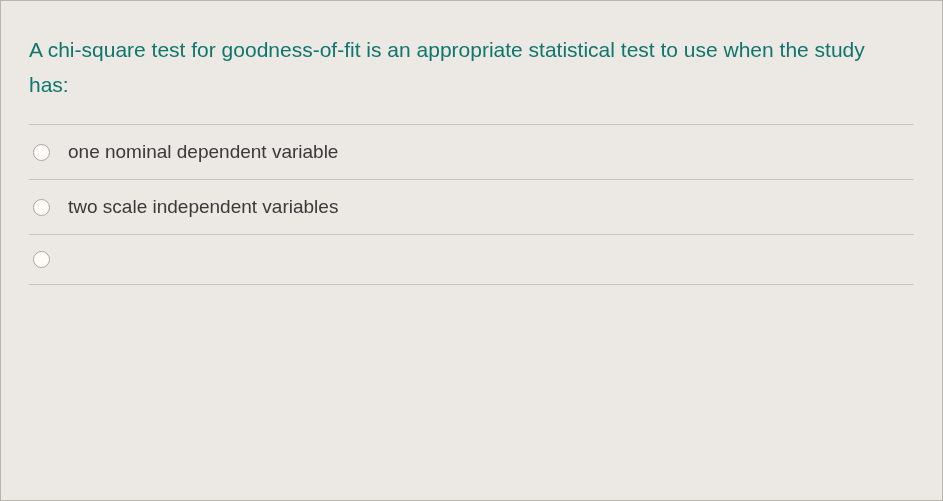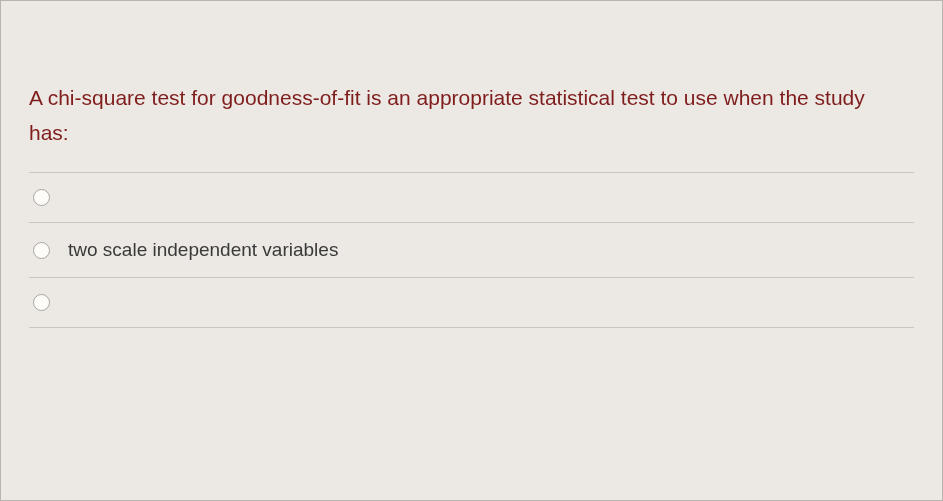--- a/index.html
+++ b/index.html
@@ -35,24 +35,23 @@
     .points {
       font-size: 22px;
       color: #3a3a3a;
       font-weight: 400;
     }
     .body {
       padding: 32px 28px 20px 28px;
     }
     .prompt {
       font-size: 21px;
-      color: #7f1d1d;
+      color: #0f766e;
       line-height: 1.65;
       max-width: 870px;
-      margin-top: 48px;
     }
     .options {
       padding: 2px 28px 22px 28px;
     }
     .option {
       display: flex;
       align-items: center;
       padding: 16px 4px 16px 4px;
       border-top: 1px solid #c9c5bf;
       cursor: pointer;
@@ -80,20 +79,21 @@
 <div class="question-card">
 
 
   <div class="body">
     <p class="prompt">A chi-square test for goodness-of-fit is an appropriate statistical test to use when the study has:</p>
   </div>
 
   <div class="options">
     <label class="option">
       <span class="radio"></span>
+      <span class="option-label">one nominal dependent variable</span>
     </label>
     <label class="option">
       <span class="radio"></span>
       <span class="option-label">two scale independent variables</span>
     </label>
     <label class="option">
       <span class="radio"></span>
     </label>
   </div>
 

